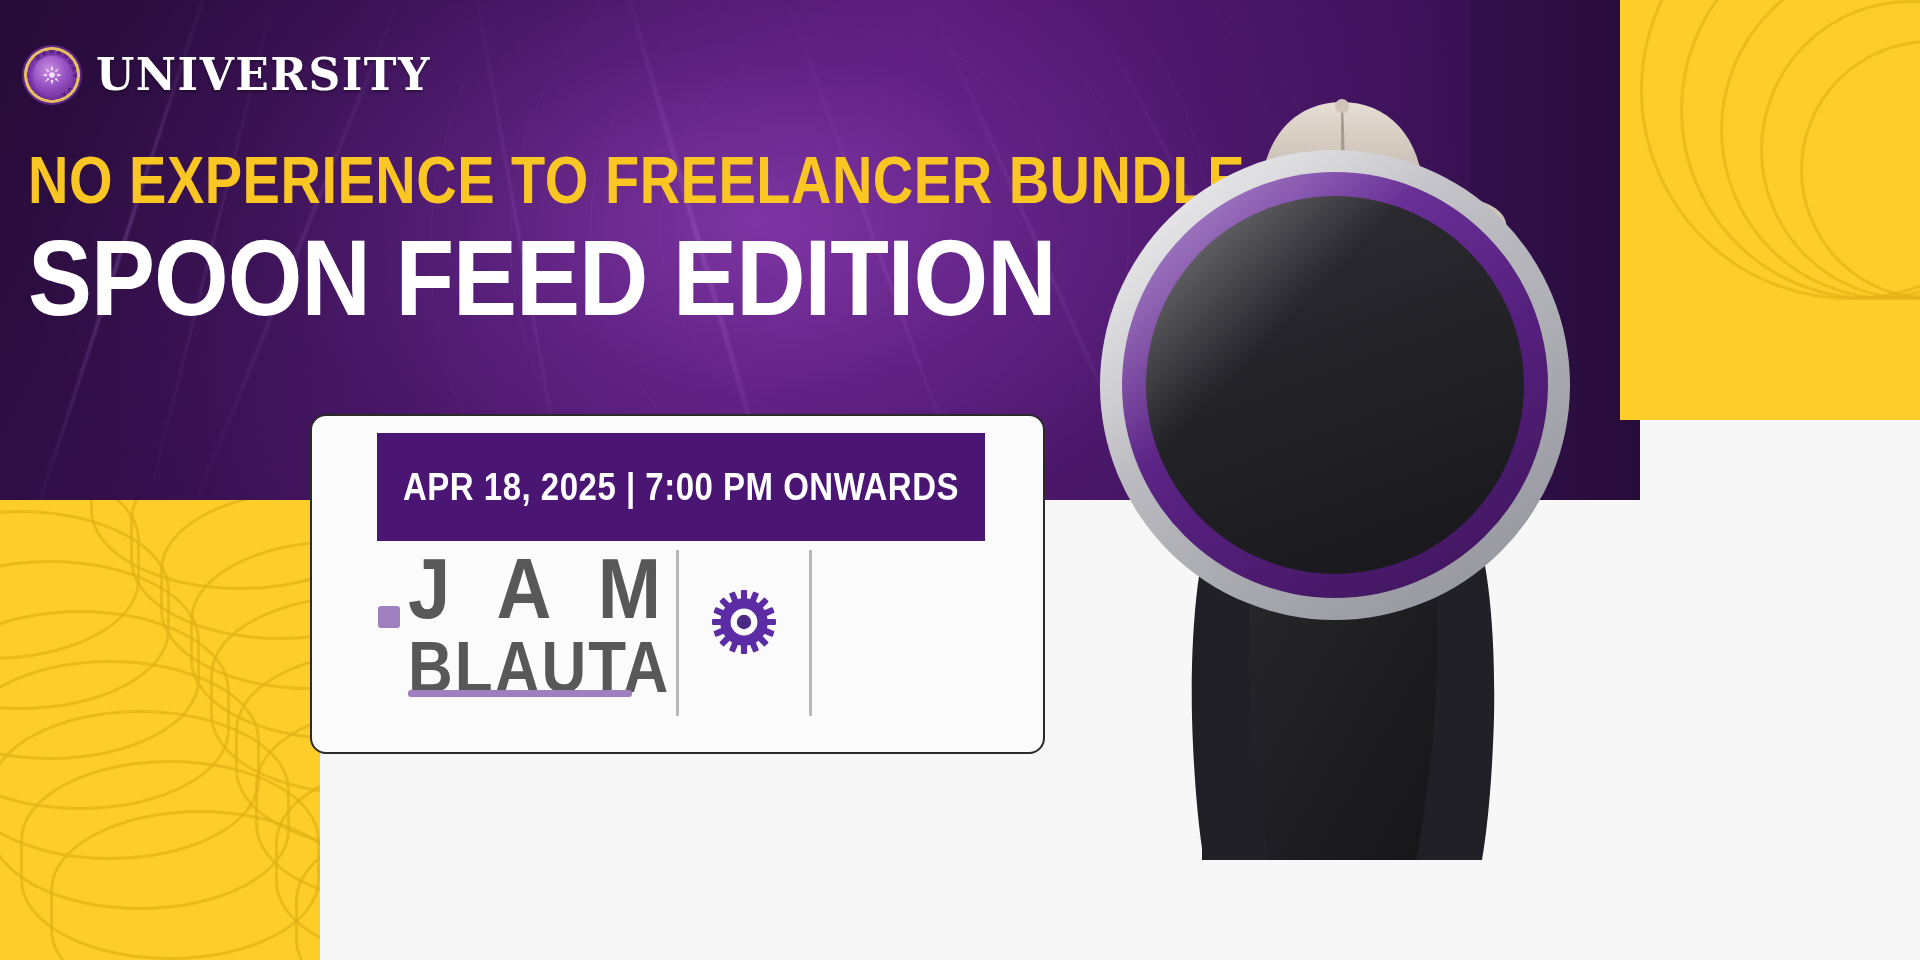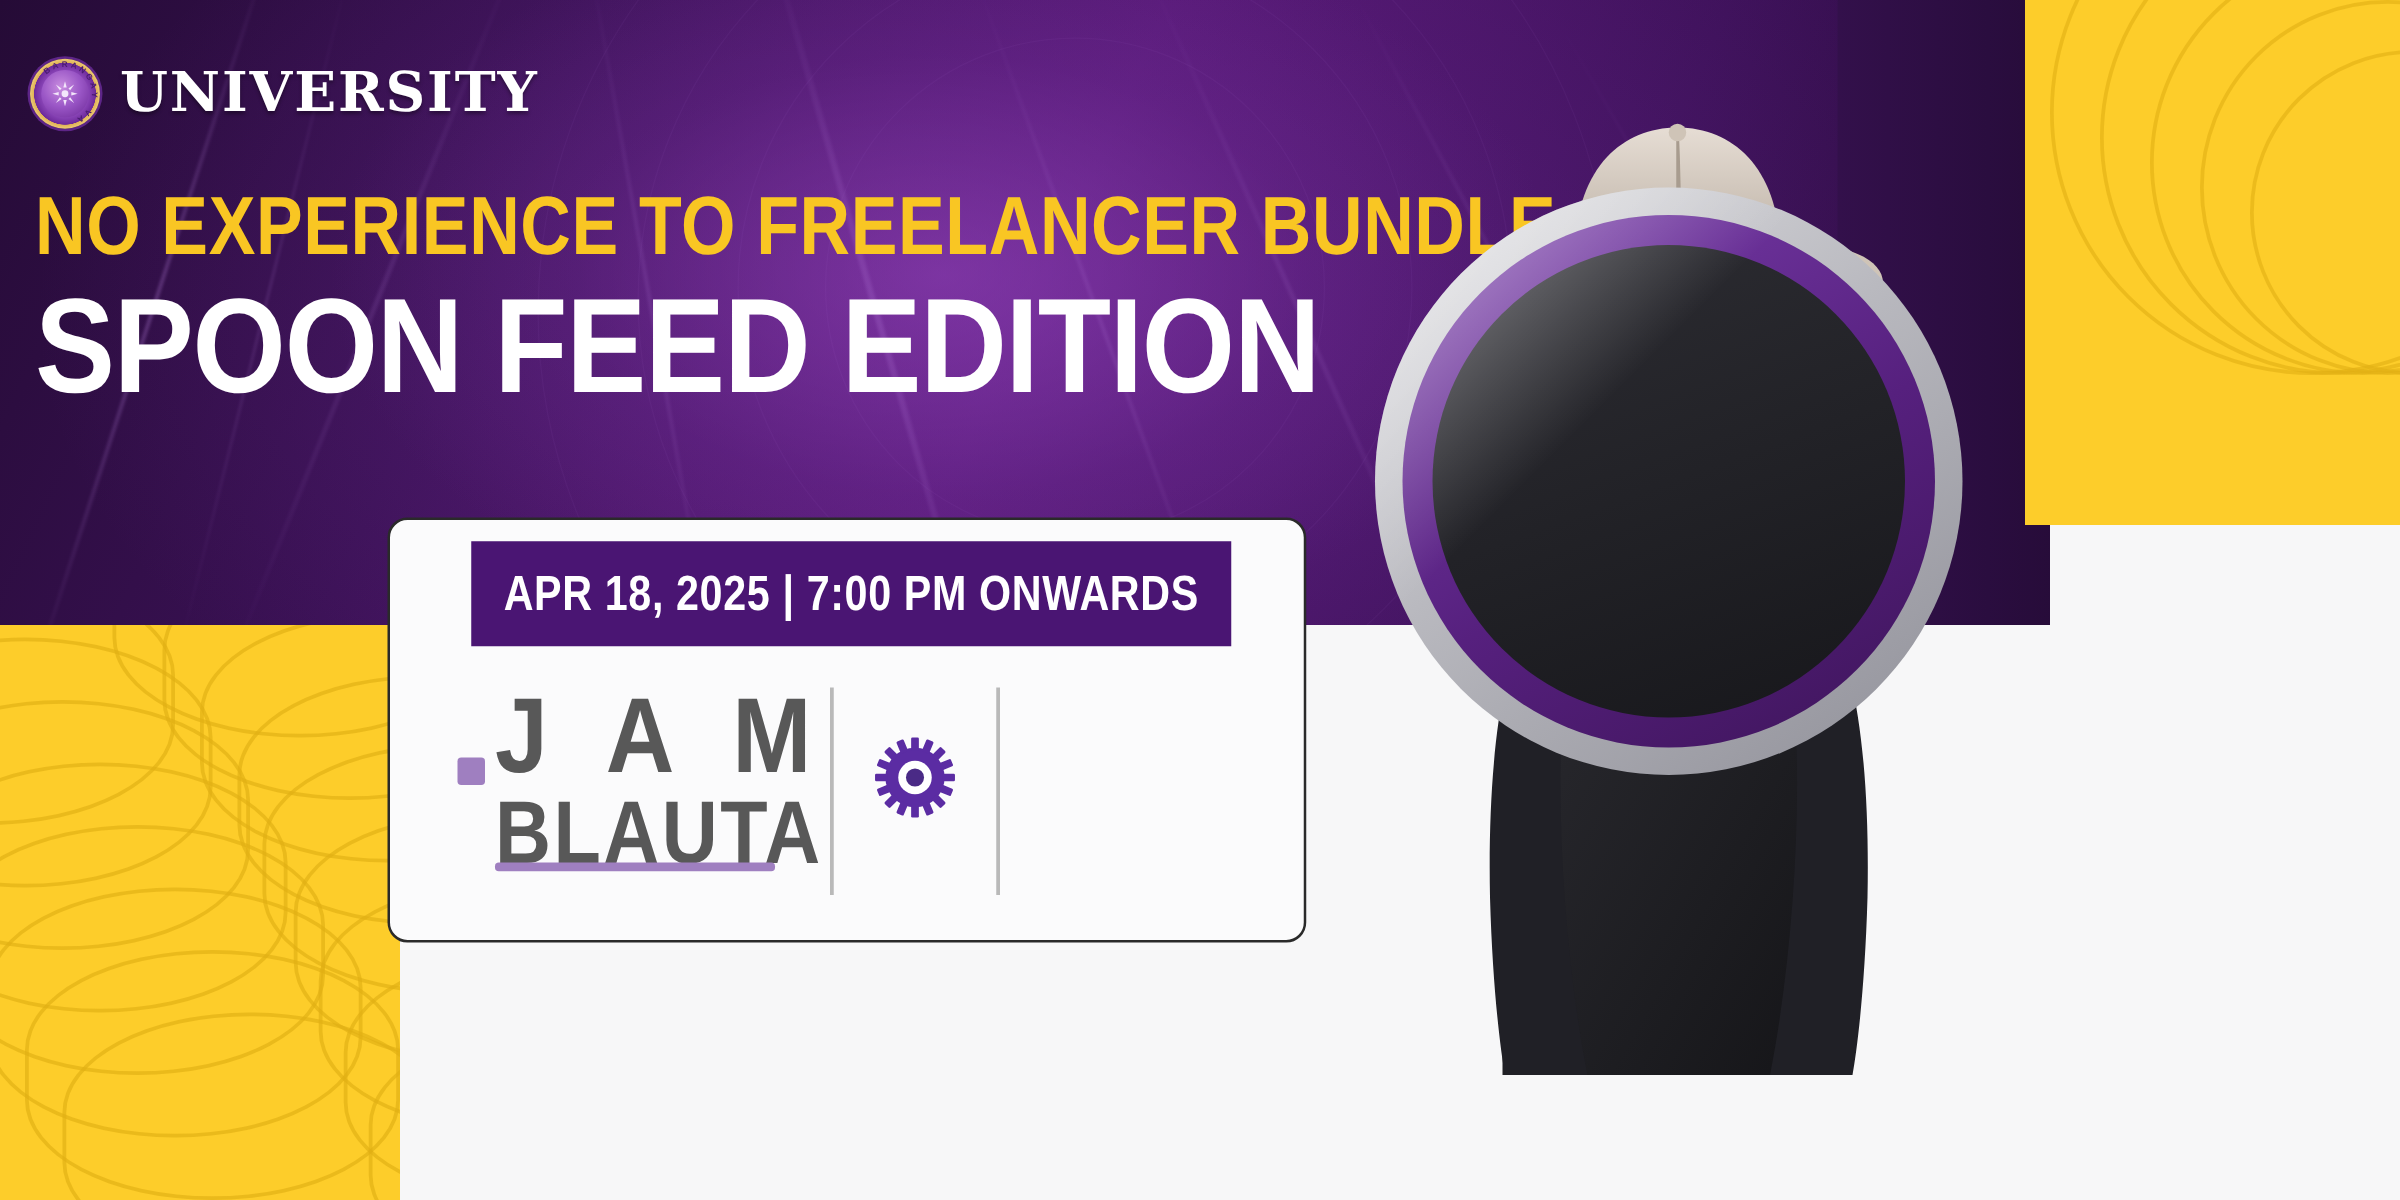--- a/index.html
+++ b/index.html
@@ -61,28 +61,28 @@
   .h-yellow { font-family:"Liberation Sans", sans-serif; font-weight:700; font-style:normal;
               font-size:56px; line-height:1.0; color:#f9c623; letter-spacing:0.5px;
               transform:scaleY(1.18); transform-origin:left top; }
   .h-white { font-family:"Liberation Sans", sans-serif; font-weight:700;
              font-size:96px; line-height:1.0; color:#ffffff; letter-spacing:-1px;
              transform:scaleY(1.12); transform-origin:left top; margin-top:20px; }
 
   
   .card { position:absolute; left:310px; top:414px; width:735px; height:340px;
           background:#fbfbfc; border:2px solid #2a2a2a; border-radius:16px; z-index:9; }
-  .date-badge { position:absolute; left:65px; top:17px; width:608px; height:84px;
+  .date-badge { position:absolute; left:65px; top:17px; width:608px; height:108px;
                 background:#4a1573; display:flex; align-items:center; justify-content:center; }
   .date-badge-text { font-family:"Liberation Sans", sans-serif; font-weight:700; font-size:33px;
                      color:#ffffff; letter-spacing:0.5px; transform:scaleY(1.2); }
 
   .card-body { position:absolute; left:0; top:112px; width:100%; height:210px; display:flex; align-items:flex-start; }
 
-  .speaker { position:relative; width:352px; padding-left:54px; padding-top:22px; }
+  .speaker { position:relative; width:352px; padding-left:54px; padding-top:22px;margin-left:12px; }
   .bullet { position:absolute; left:54px; top:78px; width:22px; height:22px; background:#9f7fc0; border-radius:3px; }
   .sp-first { font-family:"Liberation Sans", sans-serif; font-weight:700; font-size:76px; line-height:0.92;
               color:#585858; letter-spacing:14px; padding-left:30px; transform:scaleY(1.12); transform-origin:left top;}
   .sp-last { font-family:"Liberation Sans", sans-serif; font-weight:700; font-size:62px; line-height:0.95;
              color:#585858; letter-spacing:2px; padding-left:30px; margin-top:14px; transform:scaleY(1.15); transform-origin:left top;}
   .sp-underline { position:absolute; left:84px; bottom:-4px; width:224px; height:7px; background:#9f7fc0; border-radius:3px; }
 
   .divider { width:3px; height:166px; background:#b9b9b9; margin-top:22px; flex:0 0 auto; }
 
   .gear-cell { width:130px; display:flex; align-items:center; justify-content:center; height:188px; }

